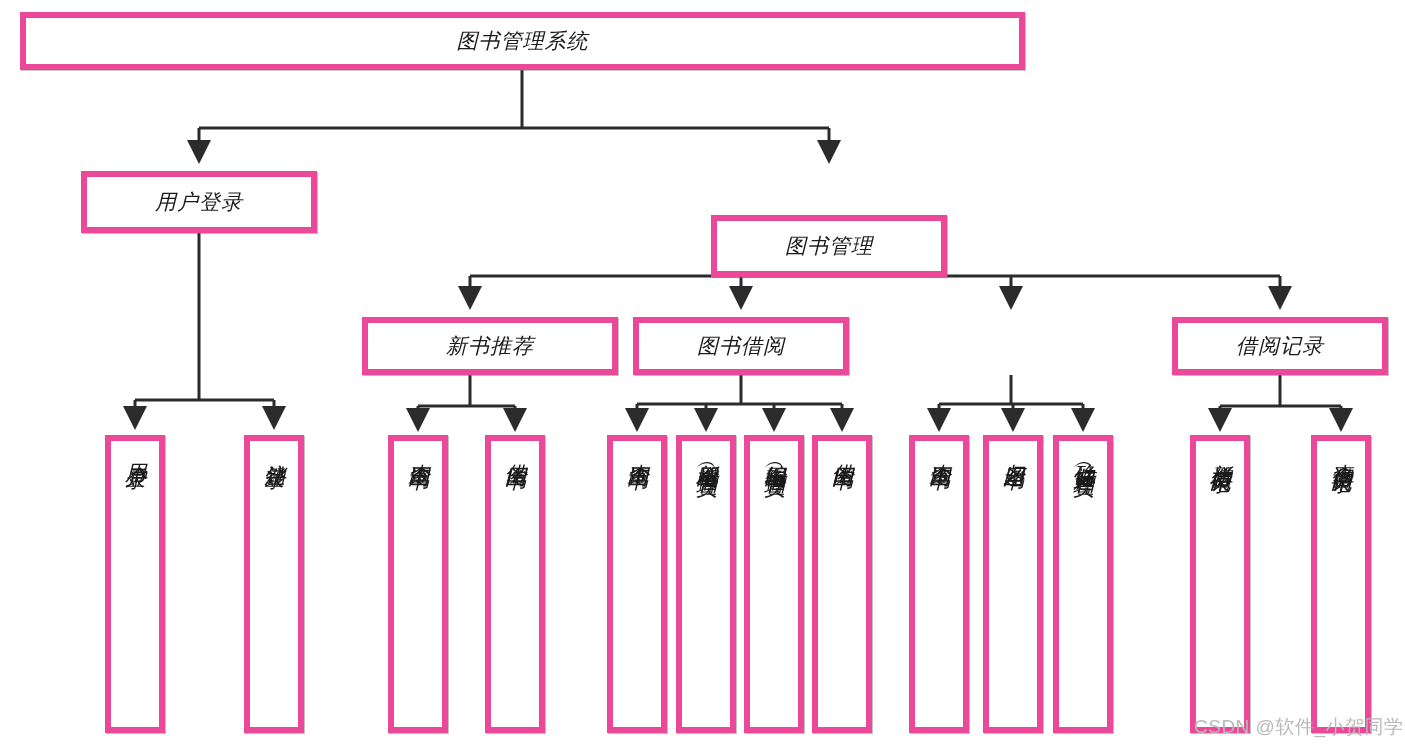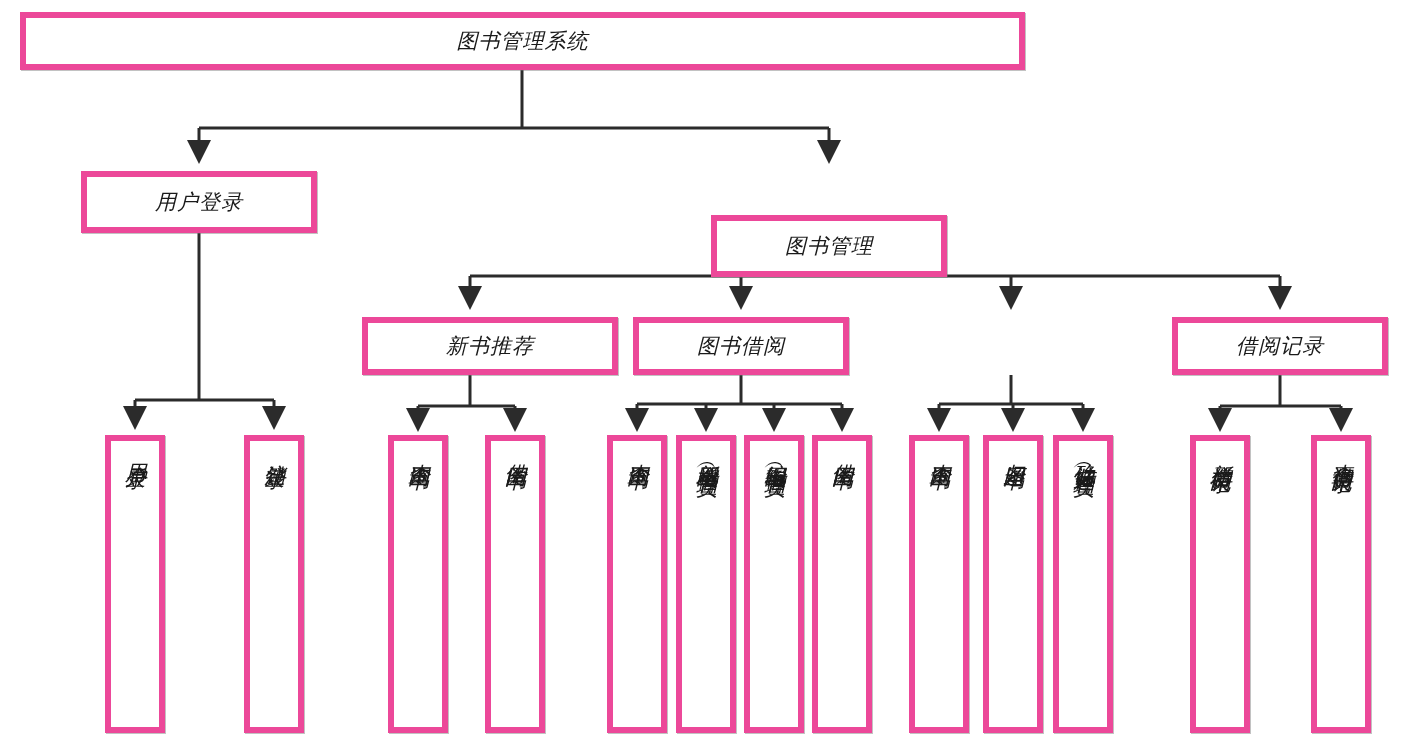--- a/index.html
+++ b/index.html
@@ -179,14 +179,15 @@
     <span class="lbl">确认归还（管理员）</span>
   </div>
 
   <div class="node vert" style="left:1190px;top:435px;width:60px;height:298px;">
     <span class="lbl">新增借阅记录</span>
   </div>
   <div class="node vert" style="left:1311px;top:435px;width:60px;height:298px;">
     <span class="lbl">查询借阅记录</span>
   </div>
 
+  <div class="watermark" style="left:1194px;top:714px;">CSDN @软件_小贺同学</div>
 
 </div>
 
 </body></html>

